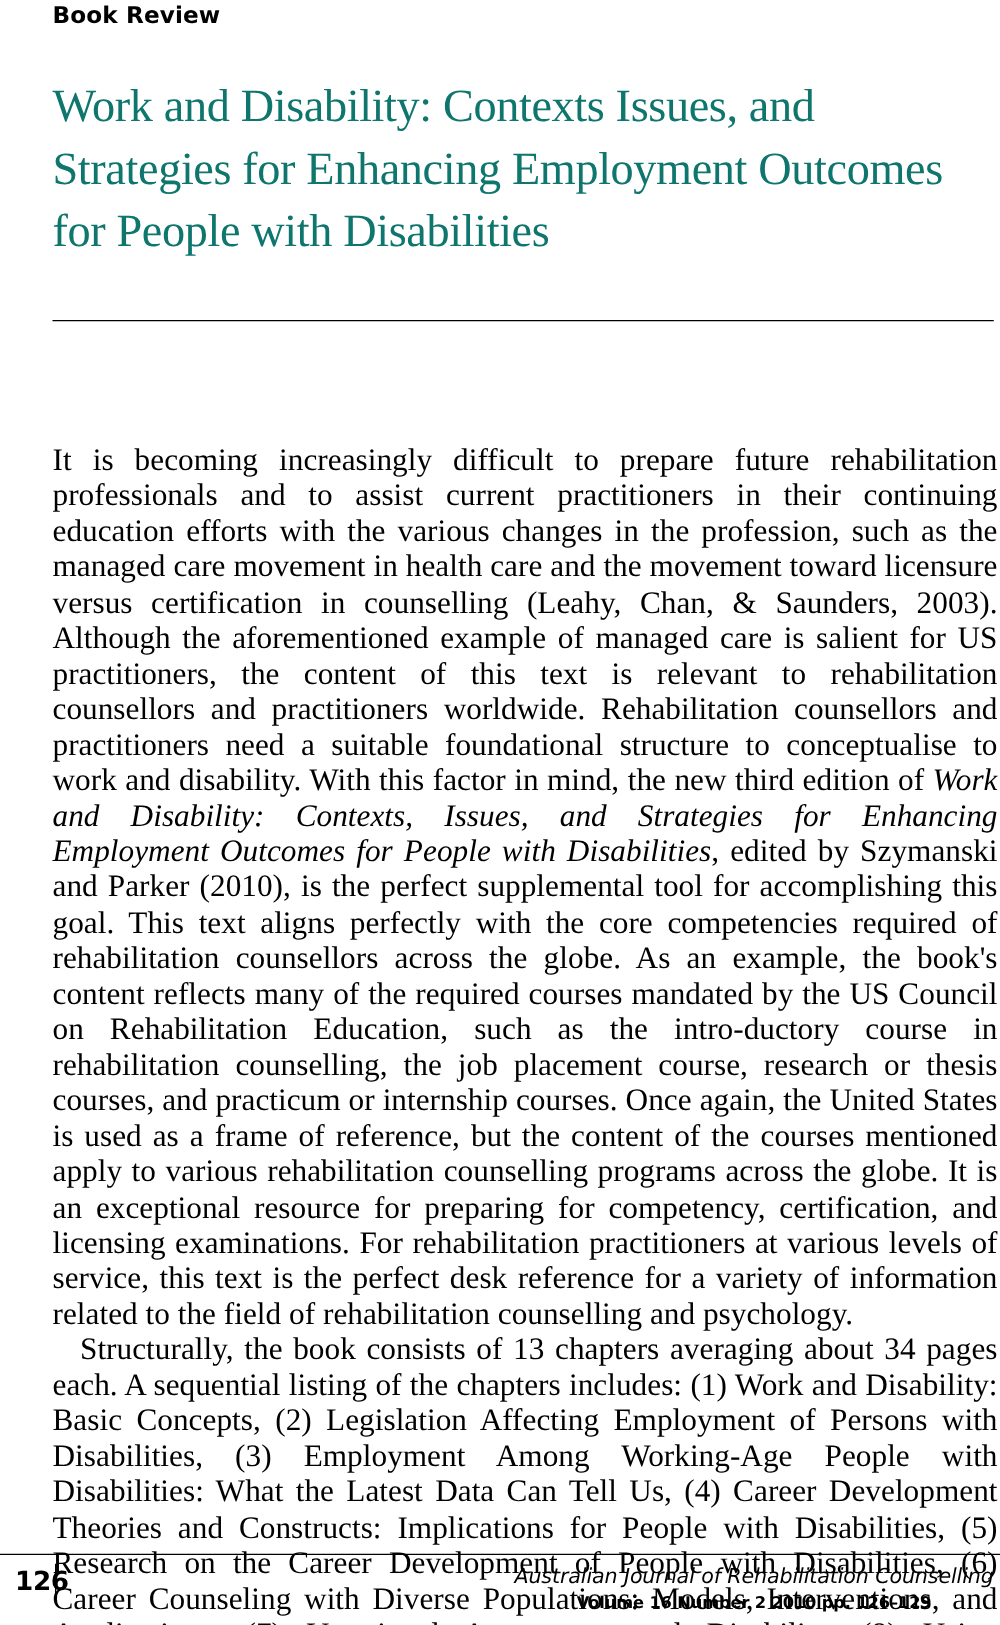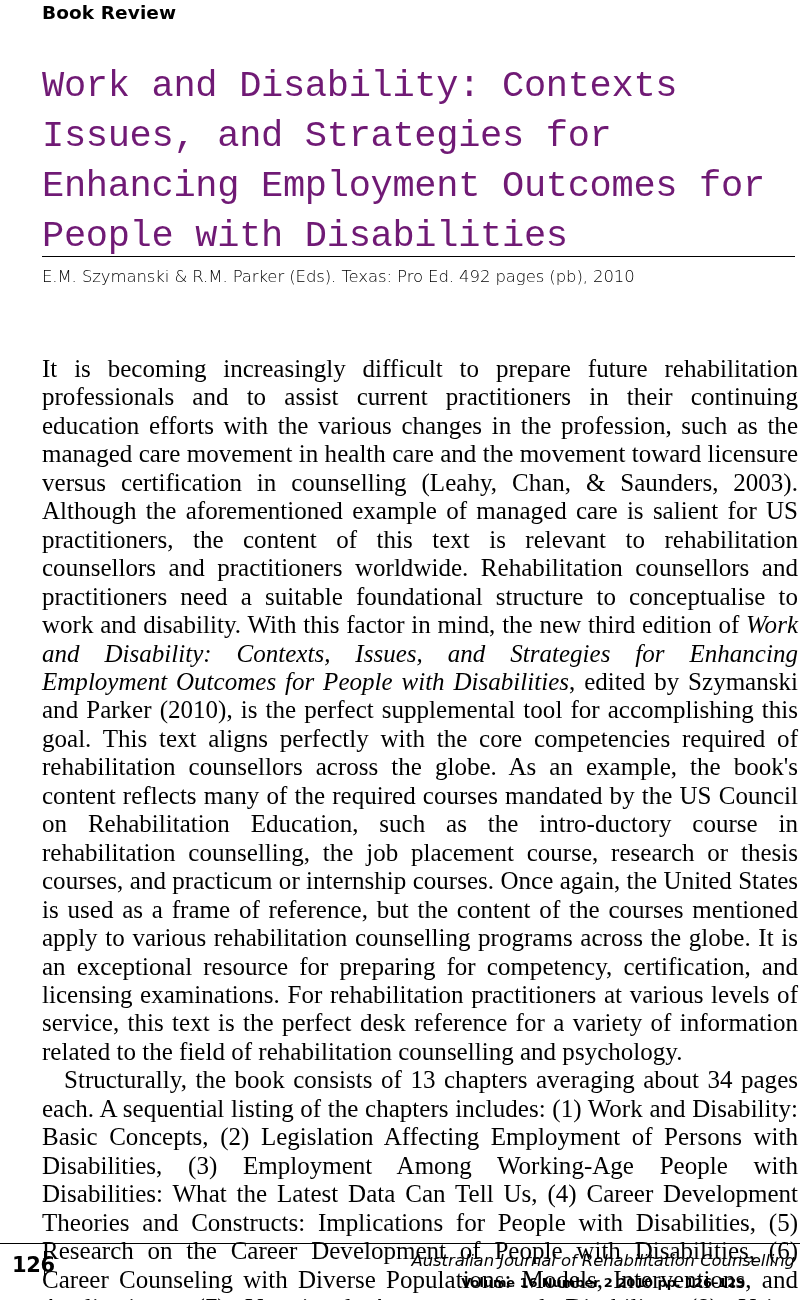--- a/index.html
+++ b/index.html
@@ -35,26 +35,26 @@
     letter-spacing: 0.1px;
     color: #000;
   }
 
   
   .article-title {
     position: absolute;
     left: 42px;
     top: 36px;
     width: 730px;
-    font-family: Liberation Mono, monospace;
+    font-family: Liberation Serif, serif;
     font-weight: normal;
     font-size: 37px;
     line-height: 50px;
     letter-spacing: -0.3px;
-    color: #701a75;
+    color: #0f766e;
   }
 
   
   .title-rule {
     position: absolute;
     left: 42px;
     top: 256px;
     width: 753px;
     height: 0;
     border-top: 1.4px solid #000;
@@ -164,21 +164,20 @@
 <body>
 
 <div class="page">
 
   <div class="running-head">Book Review</div>
 
   <h1 class="article-title">Work and Disability: Contexts Issues, and Strategies for Enhancing Employment Outcomes for People with Disabilities</h1>
 
   <div class="title-rule"></div>
 
-  <div class="book-meta">E.M. Szymanski &amp; R.M. Parker (Eds). Texas: Pro Ed. 492 pages (pb), 2010</div>
 
 
   <div class="body-copy">
     <p><span>It is becoming increasingly difficult to prepare future rehabilitation professionals and to assist current practitioners in their continuing education efforts with the various changes in the profession, such as the managed care movement in health care and the movement toward licensure versus certification in counselling (Leahy, Chan, &amp; Saunders, 2003). Although the aforementioned example of managed care is salient for US practitioners, the content of this text is relevant to rehabilitation counsellors and practitioners worldwide. Rehabilitation counsellors and practitioners need a suitable foundational structure to conceptualise to work and disability. With this factor in mind, the new third edition of </span><em>Work and Disability: Contexts, Issues, and Strategies for Enhancing Employment Outcomes for People with Disabilities</em><span>, edited by Szymanski and Parker (2010), is the perfect supplemental tool for accomplishing this goal. This text aligns perfectly with the core competencies required of rehabilitation counsellors across the globe. As an example, the book's content reflects many of the required courses mandated by the US Council on Rehabilitation Education, such as the intro-ductory course in rehabilitation counselling, the job placement course, research or thesis courses, and practicum or internship courses. Once again, the United States is used as a frame of reference, but the content of the courses mentioned apply to various rehabilitation counselling programs across the globe. It is an exceptional resource for preparing for competency, certification, and licensing examinations. For rehabilitation practitioners at various levels of service, this text is the perfect desk reference for a variety of information related to the field of rehabilitation counselling and psychology.</span></p>
     <p class="indented">Structurally, the book consists of 13 chapters averaging about 34 pages each. A sequential listing of the chapters includes: (1) Work and Disability: Basic Concepts, (2) Legislation Affecting Employment of Persons with Disabilities, (3) Employment Among Working-Age People with Disabilities: What the Latest Data Can Tell Us, (4) Career Development Theories and Constructs: Implications for People with Disabilities, (5) Research on the Career Development of People with Disabilities, (6) Career Counseling with Diverse Populations: Models, Interventions, and Applications, (7) Vocational Assessment and Disability, (8) Using Occupational and Labor Market Information in Vocational Counseling, (9) Disability and Reasonable Accommodation, (10) Job Placement and Employer Consulting: Services and Strategies, (11) Job Placement and Job-Search Support, (12) Vocational Rehabilitation in the Context of Business: Motivation, Management, and Marketing, and (13) Supported Employment. Following the last chapter, there is a subject and author index. Twenty-five authors</p>
   </div>
 
   <div class="footer-rule"></div>
 
   <div class="folio">126</div>

